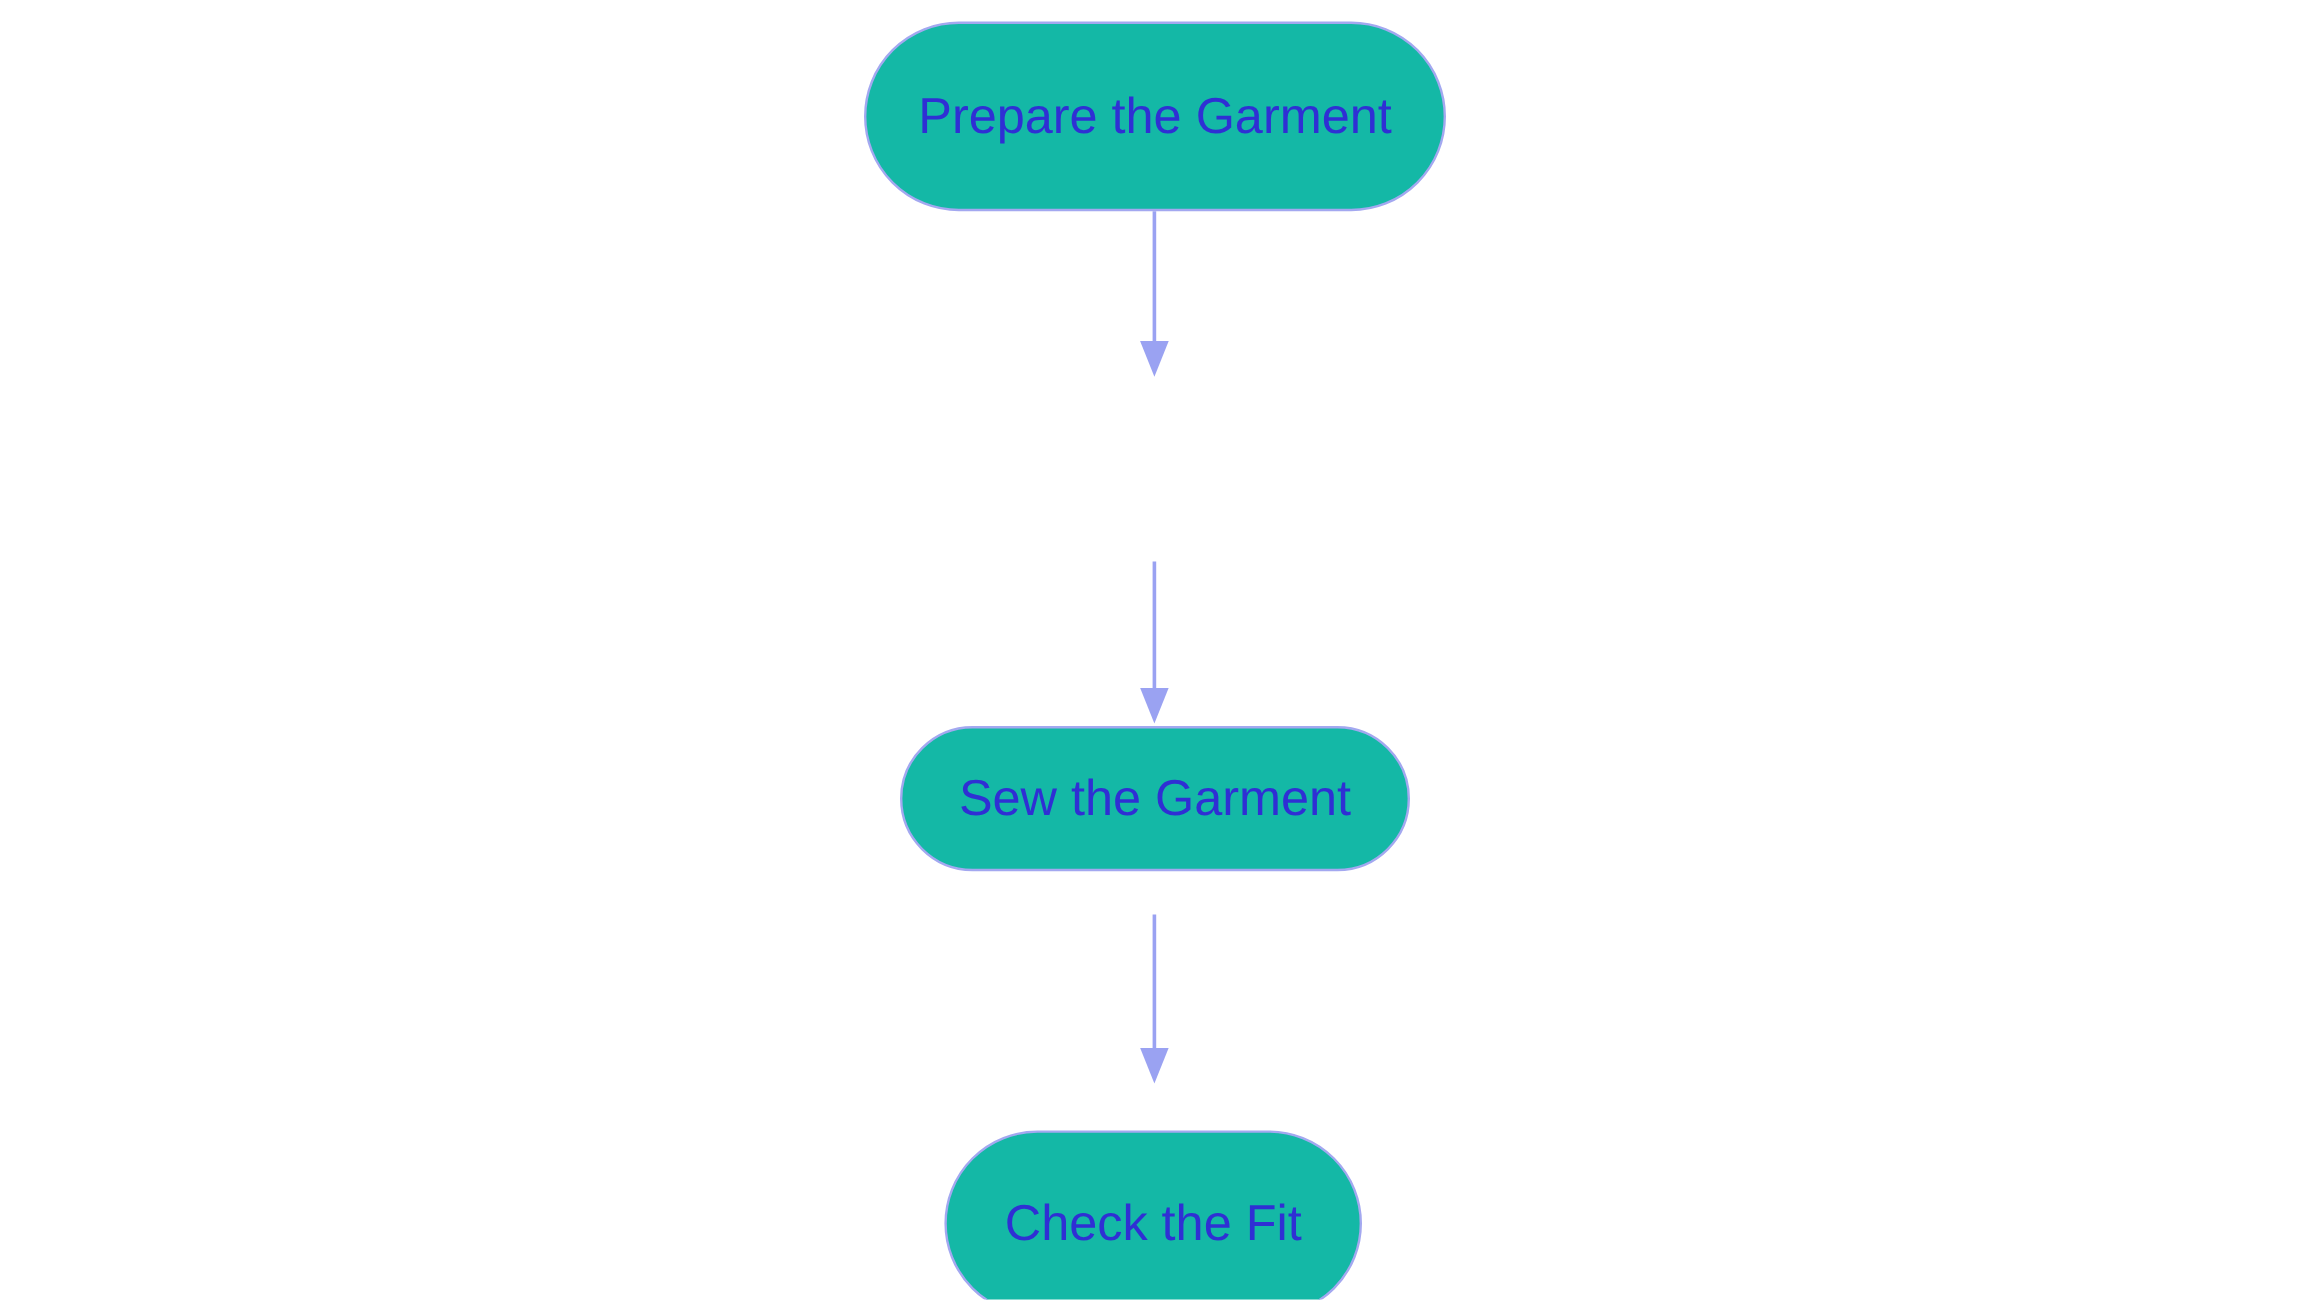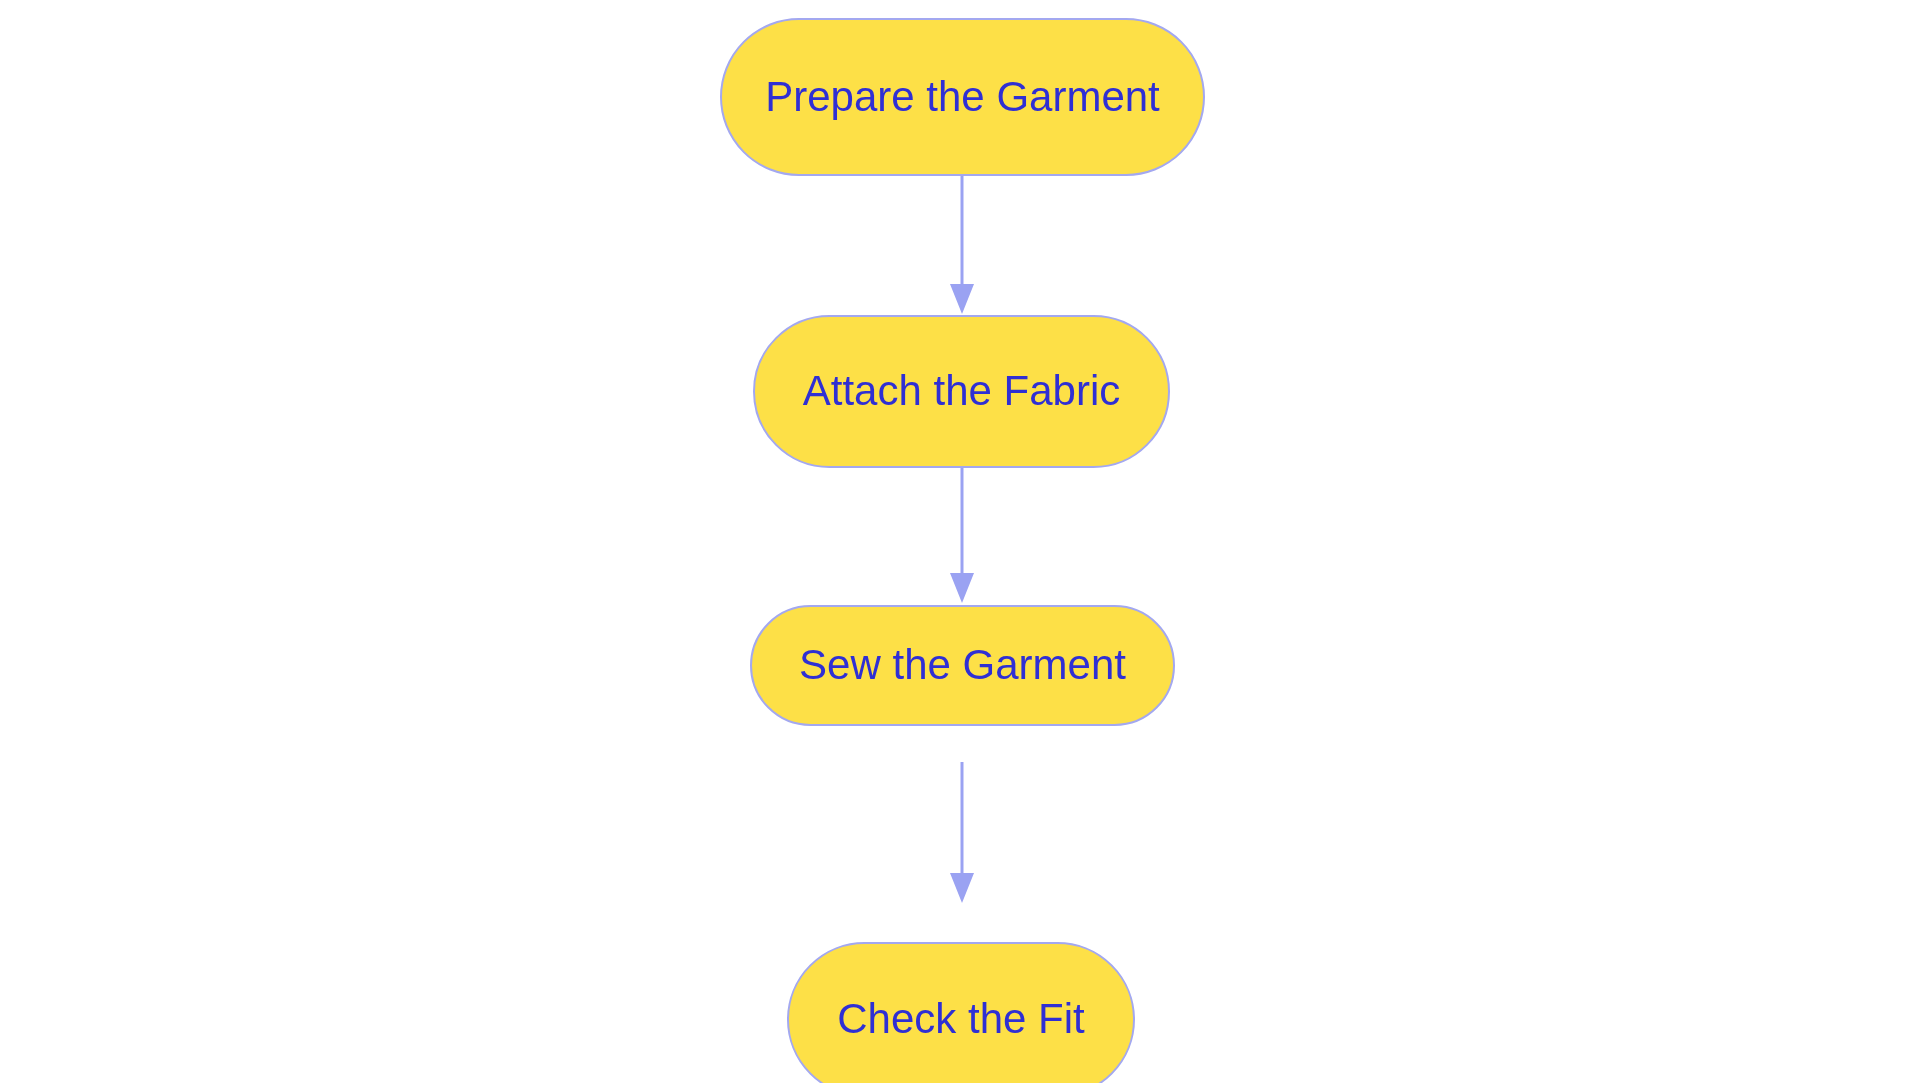--- a/index.html
+++ b/index.html
@@ -41,21 +41,21 @@
     height: 1083px;
     z-index: 2;
   }
 
   .flow-node {
     position: absolute;
     box-sizing: border-box;
     display: flex;
     align-items: center;
     justify-content: center;
-    background: #fde047;
+    background: #14b8a6;
     border: 2px solid #a3a8f0;
     border-radius: 999px;
     text-align: center;
   }
 
   .flow-node-label {
     color: #2f2fd4;
     font-family: "Liberation Sans", "DejaVu Sans", sans-serif;
     font-size: 42px;
     font-weight: 400;
@@ -95,23 +95,20 @@
       <line x1="962" y1="762" x2="962" y2="876" stroke="#9aa2f2" stroke-width="3" marker-end="url(#arrowhead-down)"></line>
     </g>
   </svg>
 
   <div id="node-layer">
 
     <div class="flow-node" id="node-prepare-garment">
       <span class="flow-node-label">Prepare the Garment</span>
     </div>
 
-    <div class="flow-node" id="node-attach-fabric">
-      <span class="flow-node-label">Attach the Fabric</span>
-    </div>
 
     <div class="flow-node" id="node-sew-garment">
       <span class="flow-node-label">Sew the Garment</span>
     </div>
 
     <div class="flow-node" id="node-check-fit">
       <span class="flow-node-label">Check the Fit</span>
     </div>
 
   </div>

